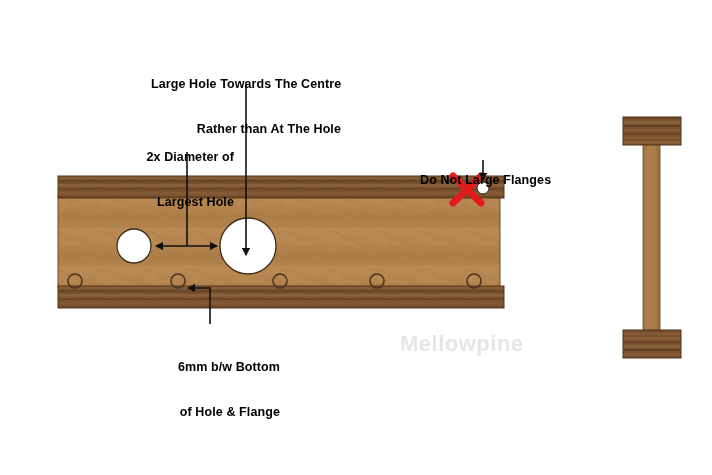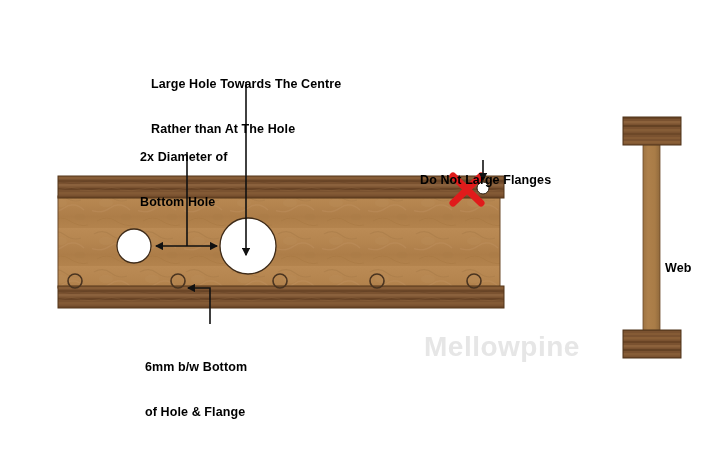--- a/index.html
+++ b/index.html
@@ -17,30 +17,30 @@
     background: #ffffff;
     overflow: hidden;
   }
   .label {
     position: absolute;
     font-family: "Liberation Sans", sans-serif;
     font-weight: bold;
     font-size: 12.5px;
     line-height: 15px;
     color: #000000;
-    text-align: left;
+    text-align: right;
     white-space: pre;
     letter-spacing: 0.1px;
   }
   #watermark {
     position: absolute;
-    left: 424px;
+    left: 400px;
     top: 331px;
     font-family: "Liberation Sans", sans-serif;
-    font-size: 28px;
+    font-size: 22px;
     font-weight: bold;
     color: #e6e6e6;
     letter-spacing: 0.5px;
     white-space: pre;
   }
   #svg-layer {
     position: absolute;
     left: 0;
     top: 0;
     width: 712px;
@@ -155,34 +155,31 @@
       <rect x="623" y="117" width="58" height="28" fill="url(#flangeGrainV)" stroke="#4f3218" stroke-width="1"></rect>
       <rect x="623" y="330" width="58" height="28" fill="url(#flangeGrainV)" stroke="#4f3218" stroke-width="1"></rect>
     </g>
   </svg>
 
   <div class="label" style="left:151px; top:47px; width:190px;">
     <div>Large Hole Towards The Centre</div>
     <div>Rather than At The Hole</div>
   </div>
 
-  <div class="label" style="left:140px; top:120px; width:100px;">
+  <div class="label" style="left:134px; top:120px; width:100px;">
     <div>2x Diameter of</div>
-    <div>Bottom Hole</div>
+    <div>Largest Hole</div>
   </div>
 
   <div class="label" style="left:420px; top:143px; width:125px;">
     <div>Do Not Large Flanges</div>
   </div>
 
   <div class="label" style="left:145px; top:330px; width:135px;">
     <div>6mm b/w Bottom</div>
     <div>of Hole &amp; Flange</div>
   </div>
 
-  <div class="label" style="left:665px; top:231px; width:40px; text-align:left;">
-    <div>Web</div>
-  </div>
 
 
   <div id="watermark">Mellowpine</div>
 
 </div>
 
 </body></html>

